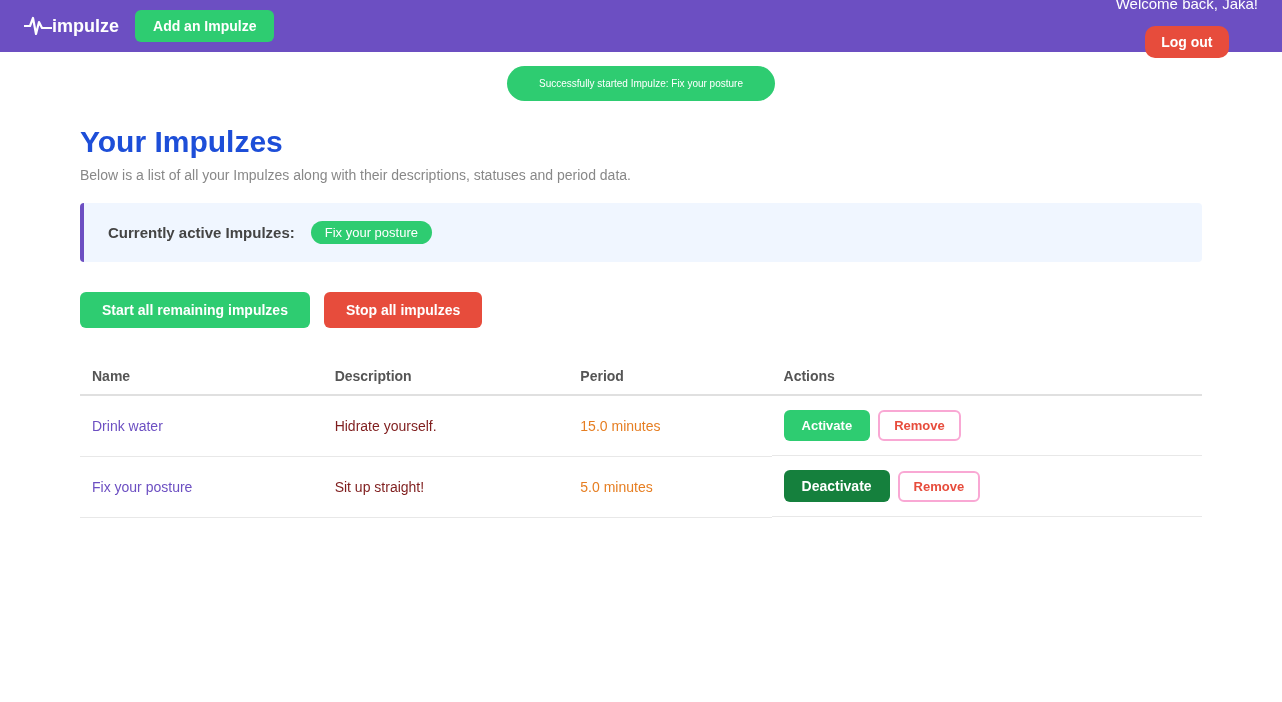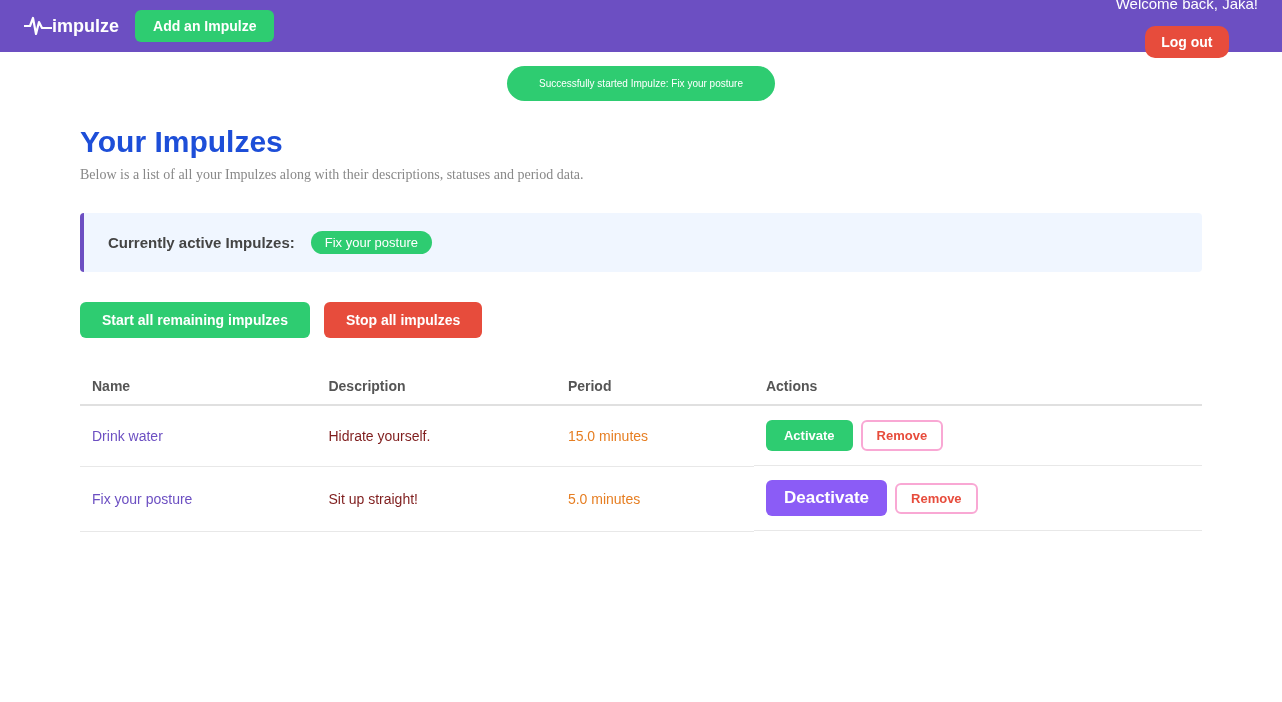--- a/index.html
+++ b/index.html
@@ -82,22 +82,21 @@
     }
     .page-title {
       font-size: 30px;
       font-weight: bold;
       color: #1d4ed8;
       margin-bottom: 8px;
     }
     .page-subtitle {
       font-size: 14px;
       color: #888;
-      margin-bottom: 30px;
-      font-family: Liberation Serif, serif;
+      margin-bottom: 20px;
     }
 
     
     .active-banner {
       display: flex;
       align-items: center;
       gap: 16px;
       background: #f0f6ff;
       border-left: 4px solid #6c4fc2;
       border-radius: 4px;
@@ -182,26 +181,26 @@
       background: #2ecc71;
       color: #fff;
       border: none;
       border-radius: 6px;
       padding: 8px 18px;
       font-size: 13px;
       font-weight: bold;
       cursor: pointer;
     }
     .btn-deactivate {
-      background: #8b5cf6;
+      background: #15803d;
       color: #fff;
       border: none;
       border-radius: 6px;
       padding: 8px 18px;
-      font-size: 17px;
+      font-size: 14px;
       font-weight: bold;
       cursor: pointer;
     }
     .btn-remove {
       background: #fff;
       color: #e74c3c;
       border: 2px solid #f9a8d4;
       border-radius: 6px;
       padding: 6px 14px;
       font-size: 13px;

